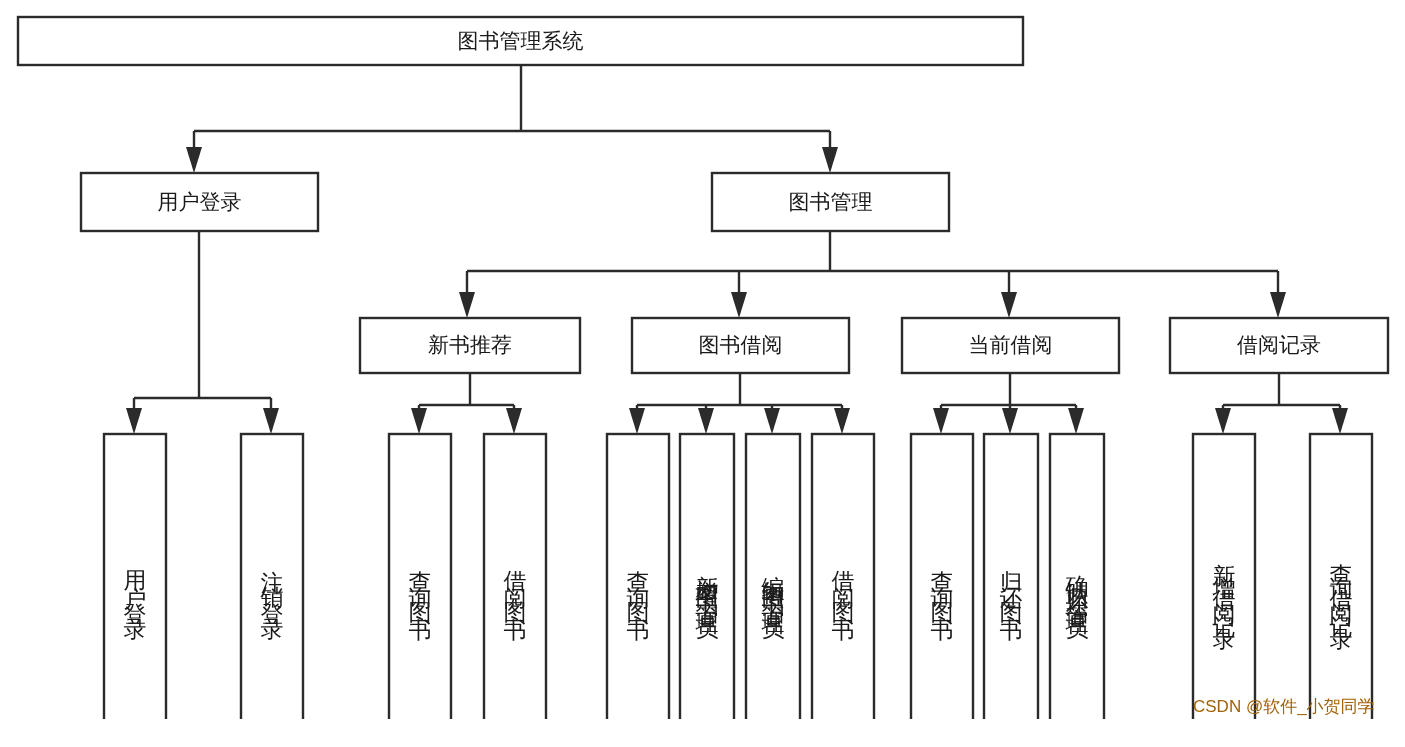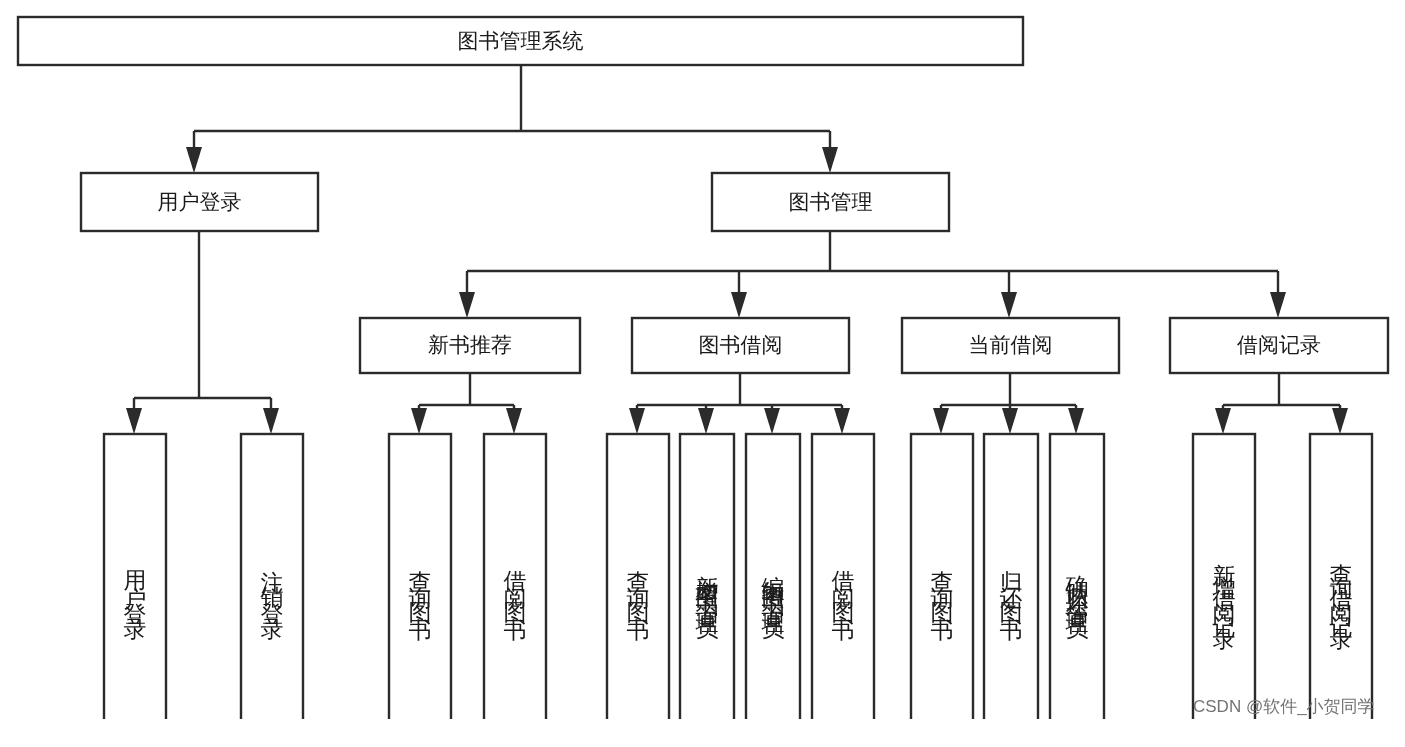--- a/index.html
+++ b/index.html
@@ -186,14 +186,14 @@
       <div class="node-label-v" style="left: 607px; top: 434px; width: 62px; height: 300px; font-size: 23px; letter-spacing: 16px;">查询图书</div>
       <div class="node-label-v" style="left: 680px; top: 434px; width: 54px; height: 300px; font-size: 23px; letter-spacing: 6px;">新增图书（管理员）</div>
       <div class="node-label-v" style="left: 746px; top: 434px; width: 54px; height: 300px; font-size: 23px; letter-spacing: 6px;">编辑图书（管理员）</div>
       <div class="node-label-v" style="left: 812px; top: 434px; width: 62px; height: 300px; font-size: 23px; letter-spacing: 16px;">借阅图书</div>
       <div class="node-label-v" style="left: 911px; top: 434px; width: 62px; height: 300px; font-size: 23px; letter-spacing: 16px;">查询图书</div>
       <div class="node-label-v" style="left: 984px; top: 434px; width: 54px; height: 300px; font-size: 23px; letter-spacing: 16px;">归还图书</div>
       <div class="node-label-v" style="left: 1050px; top: 434px; width: 54px; height: 300px; font-size: 23px; letter-spacing: 6px;">确认归还（管理员）</div>
       <div class="node-label-v" style="left: 1193px; top: 434px; width: 62px; height: 300px; font-size: 23px; letter-spacing: 13px;">新增借阅记录</div>
       <div class="node-label-v" style="left: 1310px; top: 434px; width: 62px; height: 300px; font-size: 23px; letter-spacing: 13px;">查询借阅记录</div>
     </div>
-  <div class="watermark" style="left: 1193px; top: 695px; color: #737373;">CSDN @软件_小贺同学</div>
+  <div class="watermark" style="left: 1193px; top: 695px; color: #a16207;">CSDN @软件_小贺同学</div>
 </div>
 
 </body></html>

